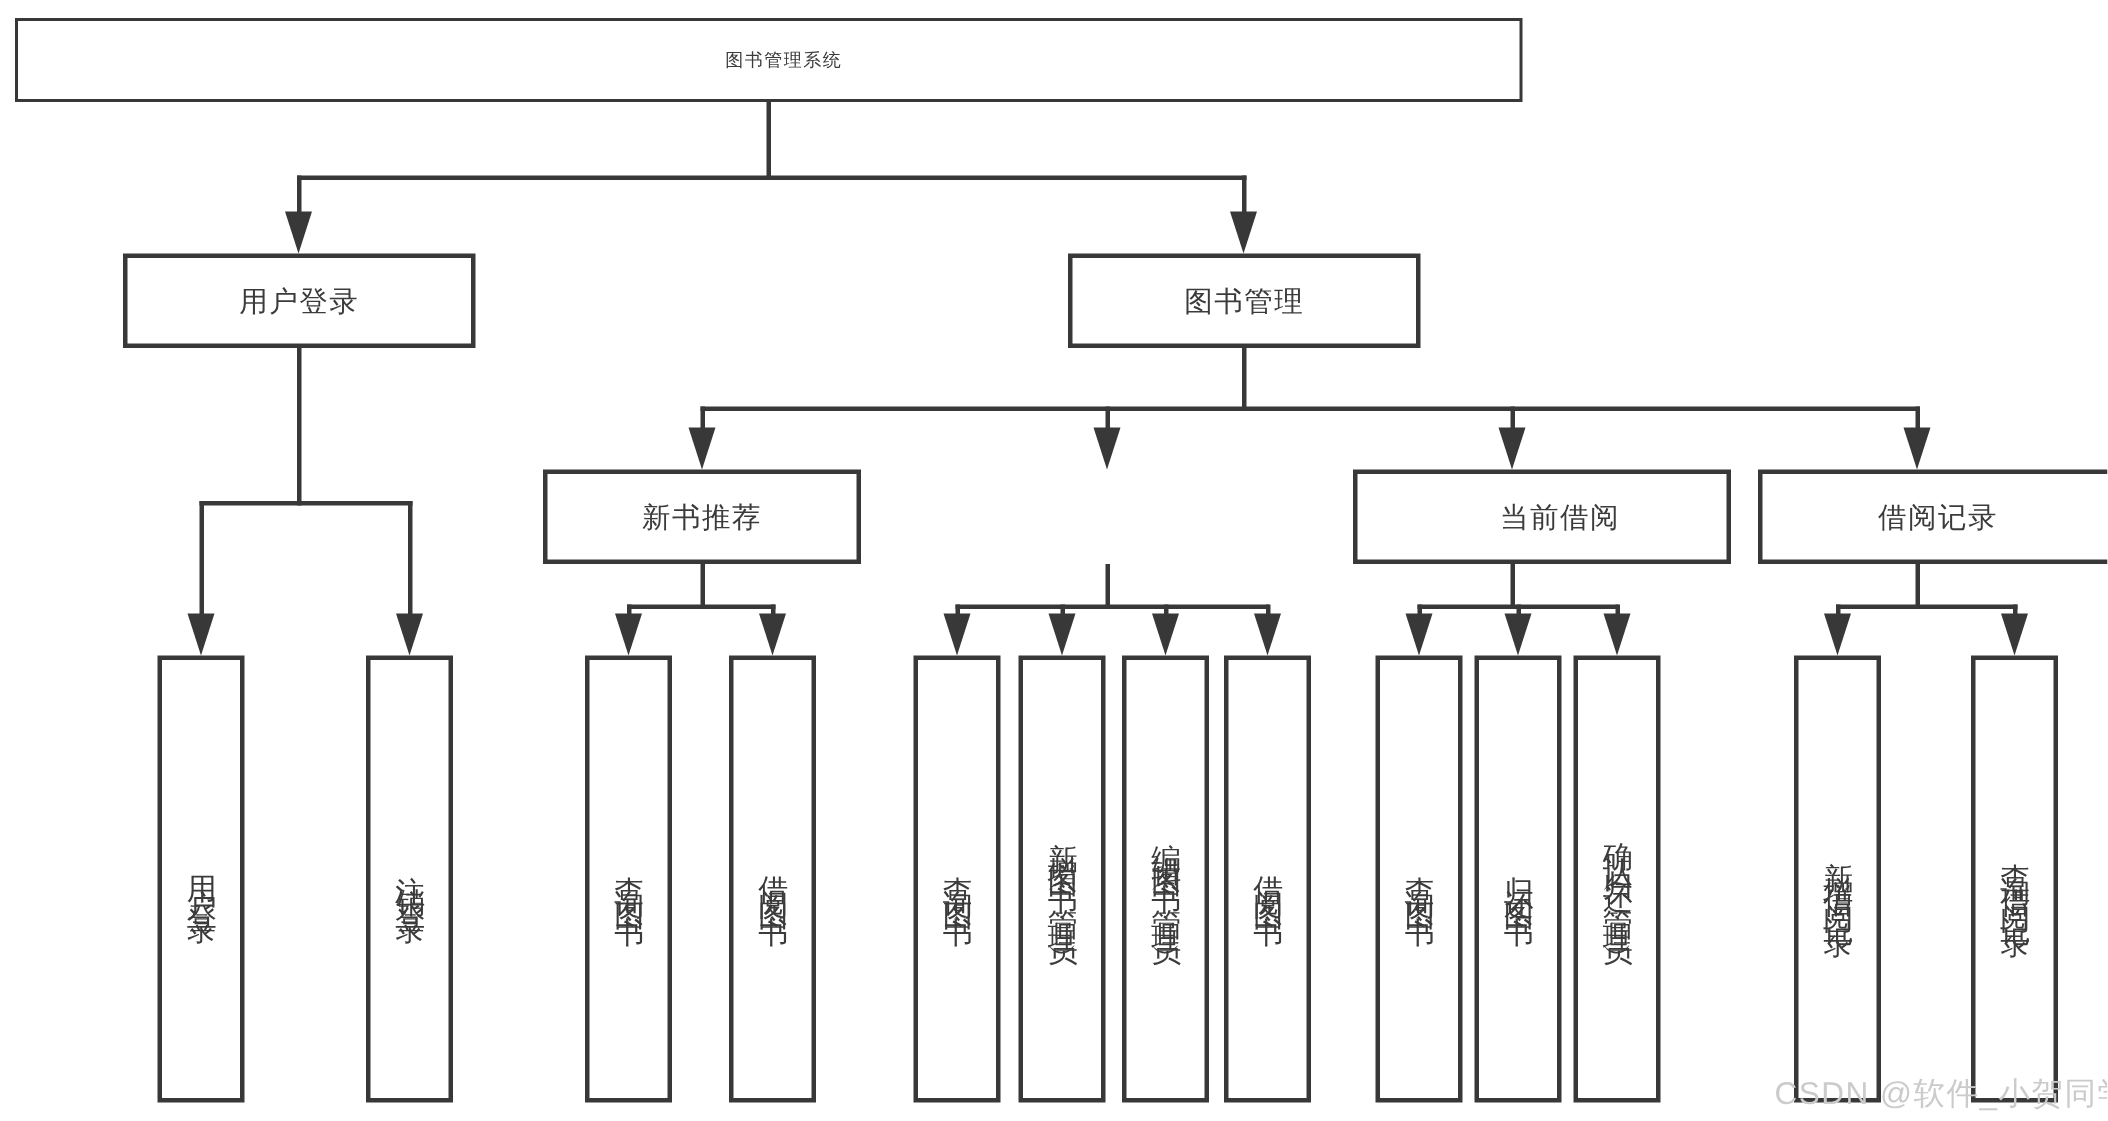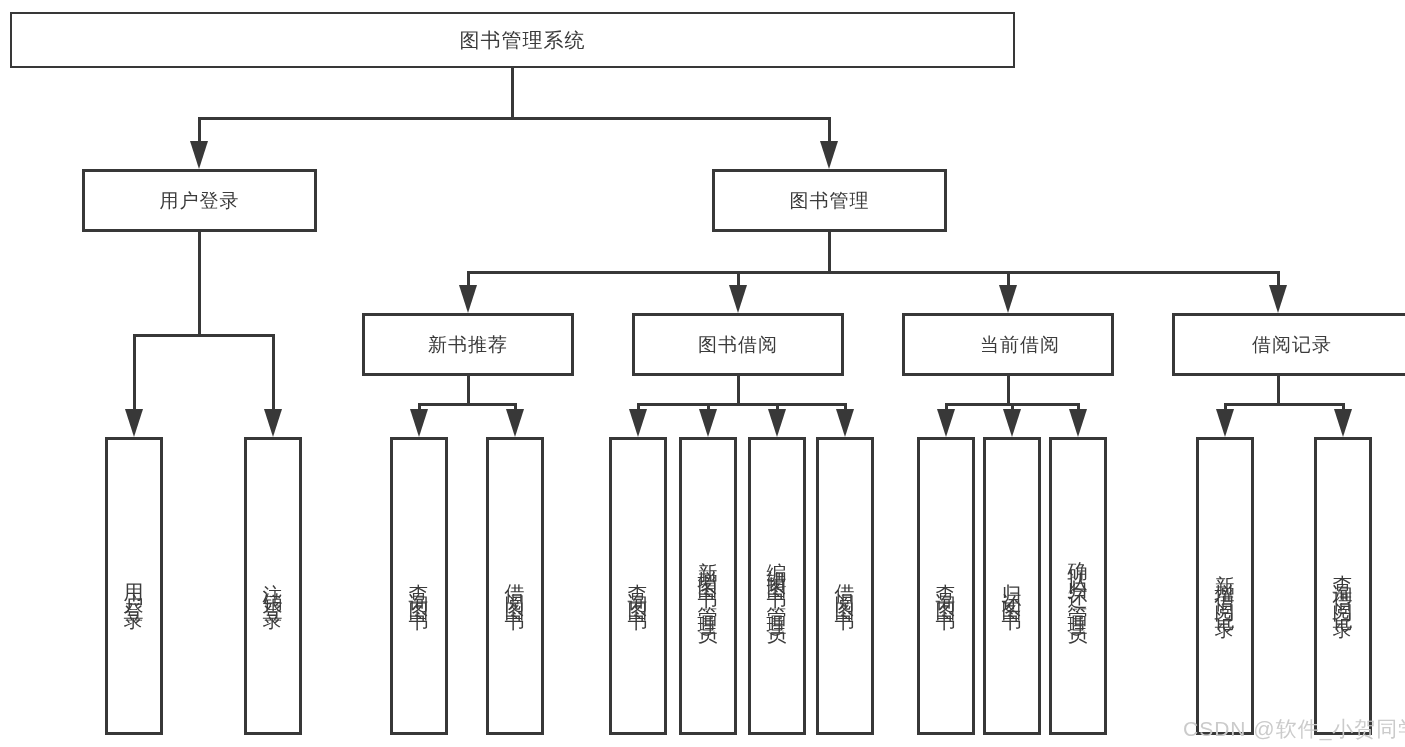--- a/index.html
+++ b/index.html
@@ -5,21 +5,21 @@
   :root{
     --line:#383838; --text:#3b3b3b; --watermark:#cbcbcb; --background:#ffffff;
   }
   *{margin:0;padding:0;box-sizing:border-box;}
   html,body{width:1405px;height:747px;background:var(--background);
     font-family:"Liberation Sans",sans-serif;}
   #stage{position:relative;width:1405px;height:747px;background:var(--background);overflow:hidden;}
   .node{position:absolute;background:#fff;border:3px solid var(--line);
     display:flex;align-items:center;justify-content:center;
     color:var(--text);font-size:19px;letter-spacing:1px;}
-  .node.root{border-width:2px;font-size:20px;padding-left:20px;}
+  .node.root{border-width:2px;font-size:12px;padding-left:20px;}
   .leaf{width:58px;height:298px;top:437px;}
   .vtext{writing-mode:vertical-rl;text-orientation:mixed;font-size:20px;
     letter-spacing:9px;line-height:1.1;color:var(--text);}
   .v{position:absolute;width:3px;background:var(--line);}
   .h{position:absolute;height:3px;background:var(--line);}
   .ar{position:absolute;width:0;height:0;border-left:9px solid transparent;
     border-right:9px solid transparent;border-top:28px solid var(--line);}
   .watermark{position:absolute;left:1183px;top:715px;font-size:21px;
     color:var(--watermark);z-index:5;letter-spacing:1px;white-space:nowrap;}
 </style>
@@ -27,22 +27,21 @@
 <body>
 
 <div id="stage">
 
   <div class="node root" style="left:10px;top:12px;width:1005px;height:56px;">图书管理系统</div>
 
   <div class="node" style="left:82px;top:169px;width:235px;height:63px;">用户登录</div>
   <div class="node" style="left:712px;top:169px;width:235px;height:63px;">图书管理</div>
 
   <div class="node" style="left:362px;top:313px;width:212px;height:63px;">新书推荐</div>
-  <div class="node" style="left:632px;top:313px;width:212px;height:63px;">图书借阅</div>
-  <div class="node" style="left:902px;top:313px;width:212px;height:63px;padding-left:24px;">当前借阅</div>
+  <div class="node" style="left:902px;top:313px;width:252px;height:63px;padding-left:24px;">当前借阅</div>
   <div class="node" style="left:1172px;top:313px;width:240px;height:63px;">借阅记录</div>
 
   <div class="node leaf" style="left:105px;">
     <span class="vtext">用户登录</span>
   </div>
   <div class="node leaf" style="left:244px;">
     <span class="vtext">注销登录</span>
   </div>
   <div class="node leaf" style="left:390px;">
     <span class="vtext">查询图书</span>

